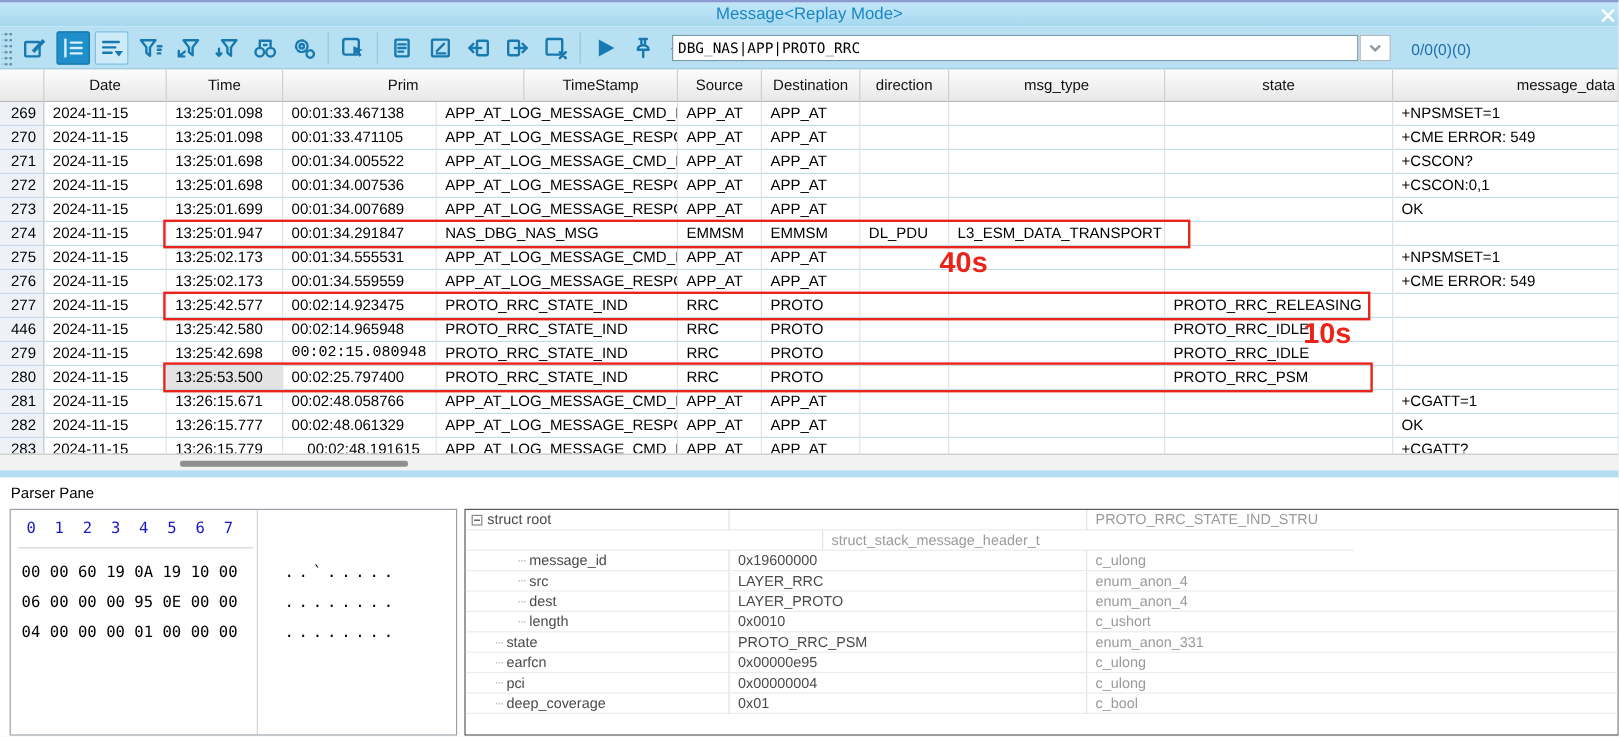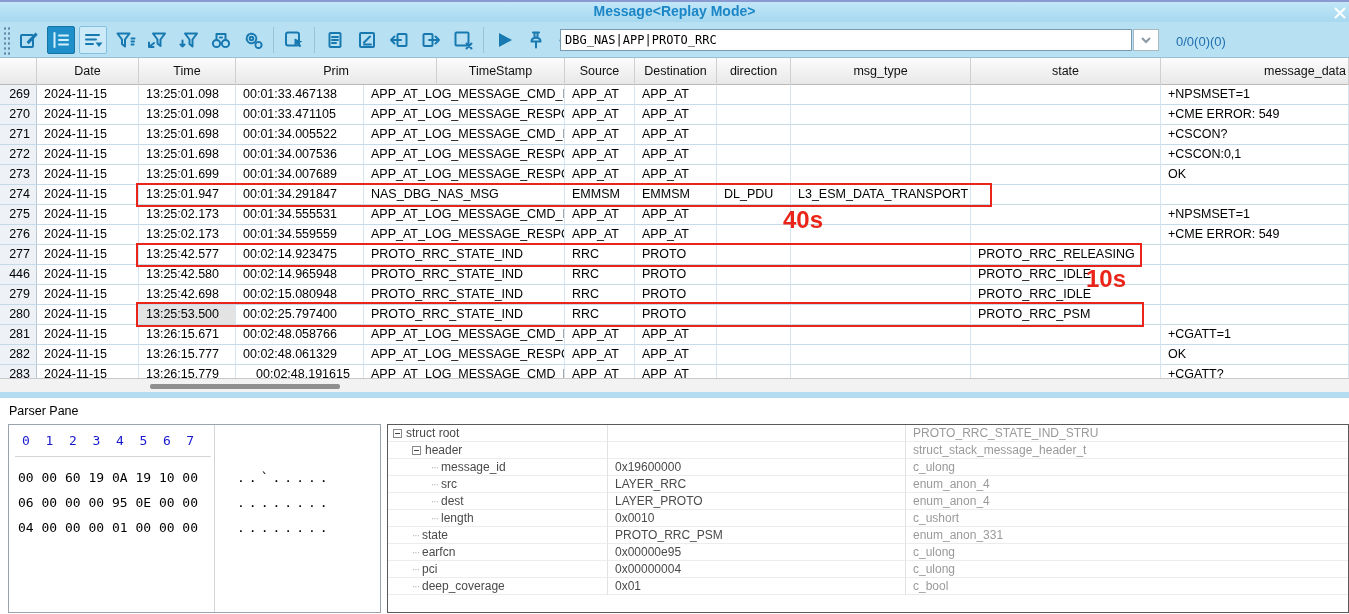--- a/index.html
+++ b/index.html
@@ -2,21 +2,21 @@
 <html><head>
 <meta charset="utf-8">
 <style>
   *{margin:0;padding:0;box-sizing:border-box}
   html,body{background:#e8e8e8}
   body{font-family:"Liberation Sans",sans-serif}
   .window{position:relative;width:1349px;height:614px;background:#fff;overflow:hidden;font-size:12px}
 
   
   .titlebar{position:absolute;left:0;top:0;width:100%;height:22px;background:linear-gradient(#c2e6f8,#a6d8ef);border-top:2px solid #8b9bd2}
-  .titlebar .title{position:absolute;left:0;right:0;top:1px;text-align:center;font-weight:bold;font-size:14px;color:#1b86c6}
+  .titlebar .title{position:absolute;left:0;right:0;top:1px;text-align:center;font-weight:normal;font-size:14px;color:#1b86c6}
   .close-btn{position:absolute;right:1px;top:3px;width:16px;height:16px}
 
   
   .toolbar{position:absolute;left:0;top:22px;width:100%;height:36px;background:#b7e0f3;border-bottom:1px solid #9abfd4}
   .tb-left{position:absolute;left:0;top:0;height:36px;display:flex;align-items:center}
   .gripper{width:8px;height:30px;margin:0 3px 0 2px;background-image:radial-gradient(circle,#5f87a8 1px,transparent 1.3px);background-size:4px 5px;background-position:1px 1px}
   .tbtn{width:28px;height:28px;display:flex;align-items:center;justify-content:center;color:#1878b0;margin:0 2px;border-radius:2px;border:1px solid transparent}
   .tbtn svg{width:22px;height:22px;fill:none;stroke:currentColor;stroke-width:2;stroke-linecap:round;stroke-linejoin:round}
   .tbtn.active{background:#1e8fc8;border-color:#1673a6;color:#d6effc}
   .tbtn.lit{background:#cdeaf9;border-color:#83c0e2}
@@ -345,21 +345,21 @@
           <div class="g-cell" style="width: 82px;">PROTO</div>
           <div class="g-cell" style="width: 74px;"></div>
           <div class="g-cell" style="width: 180px;"></div>
           <div class="g-cell" style="width: 190px;">PROTO_RRC_IDLE</div>
           <div class="g-cell" style="width: 188px;"></div>
         </div>
         <div class="g-row">
           <div class="g-cell numcell" style="width: 37px;">279</div>
           <div class="g-cell" style="width: 102px;">2024-11-15</div>
           <div class="g-cell" style="width: 97px;">13:25:42.698</div>
-          <div class="g-cell" style="width: 128px;">00:02:15.080948</div>
+          <div class="g-cell" style="width: 128px; font-family: Liberation Mono, monospace;">00:02:15.080948</div>
           <div class="g-cell" style="width: 201px;">PROTO_RRC_STATE_IND</div>
           <div class="g-cell" style="width: 70px;">RRC</div>
           <div class="g-cell" style="width: 82px;">PROTO</div>
           <div class="g-cell" style="width: 74px;"></div>
           <div class="g-cell" style="width: 180px;"></div>
           <div class="g-cell" style="width: 190px;">PROTO_RRC_IDLE</div>
           <div class="g-cell" style="width: 188px;"></div>
         </div>
         <div class="g-row">
           <div class="g-cell numcell" style="width: 37px;">280</div>
@@ -443,21 +443,20 @@
     </div>
 
     <div class="treepanel">
       <div>
           <div class="t-row">
             <div class="t-cell t-name" style="width: 220px; padding-left: 5px;"><span class="exp"></span>struct root</div>
             <div class="t-cell t-val" style="width: 298px;"></div>
             <div class="t-cell t-type" style="width: 442px;">PROTO_RRC_STATE_IND_STRU</div>
           </div>
           <div class="t-row">
-            <div class="t-cell t-name" style="width: 220px; padding-left: 24px;"><span class="exp"></span>header</div>
             <div class="t-cell t-val" style="width: 298px;"></div>
             <div class="t-cell t-type" style="width: 442px;">struct_stack_message_header_t</div>
           </div>
           <div class="t-row">
             <div class="t-cell t-name" style="width: 220px; padding-left: 43px;"><span class="branch">···</span>message_id</div>
             <div class="t-cell t-val" style="width: 298px;">0x19600000</div>
             <div class="t-cell t-type" style="width: 442px;">c_ulong</div>
           </div>
           <div class="t-row">
             <div class="t-cell t-name" style="width: 220px; padding-left: 43px;"><span class="branch">···</span>src</div>

